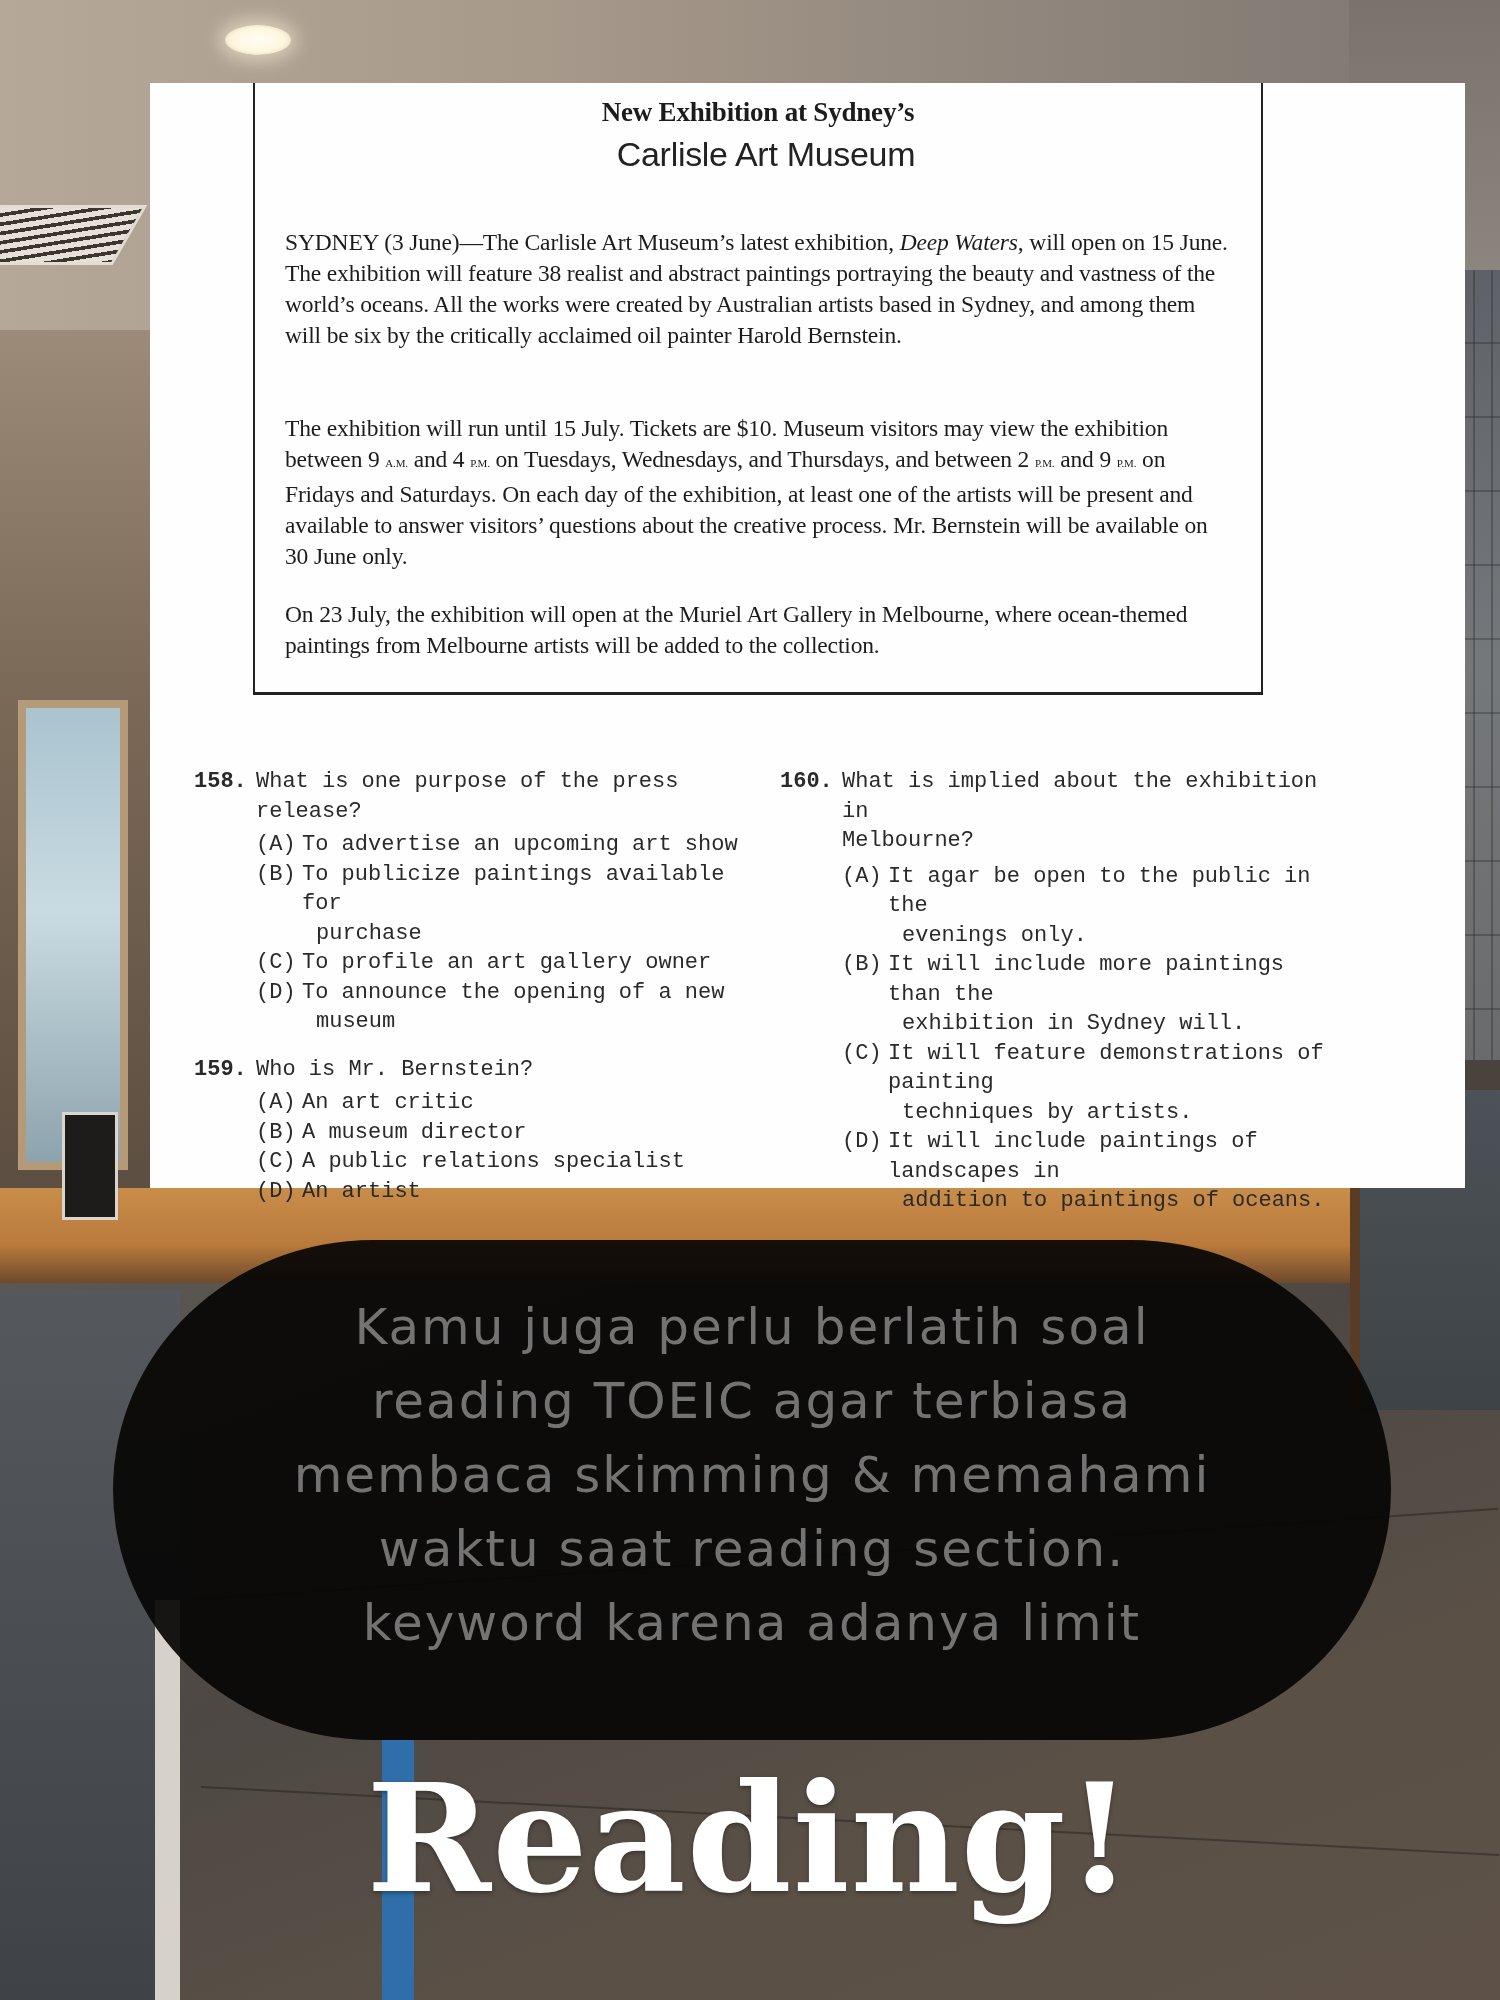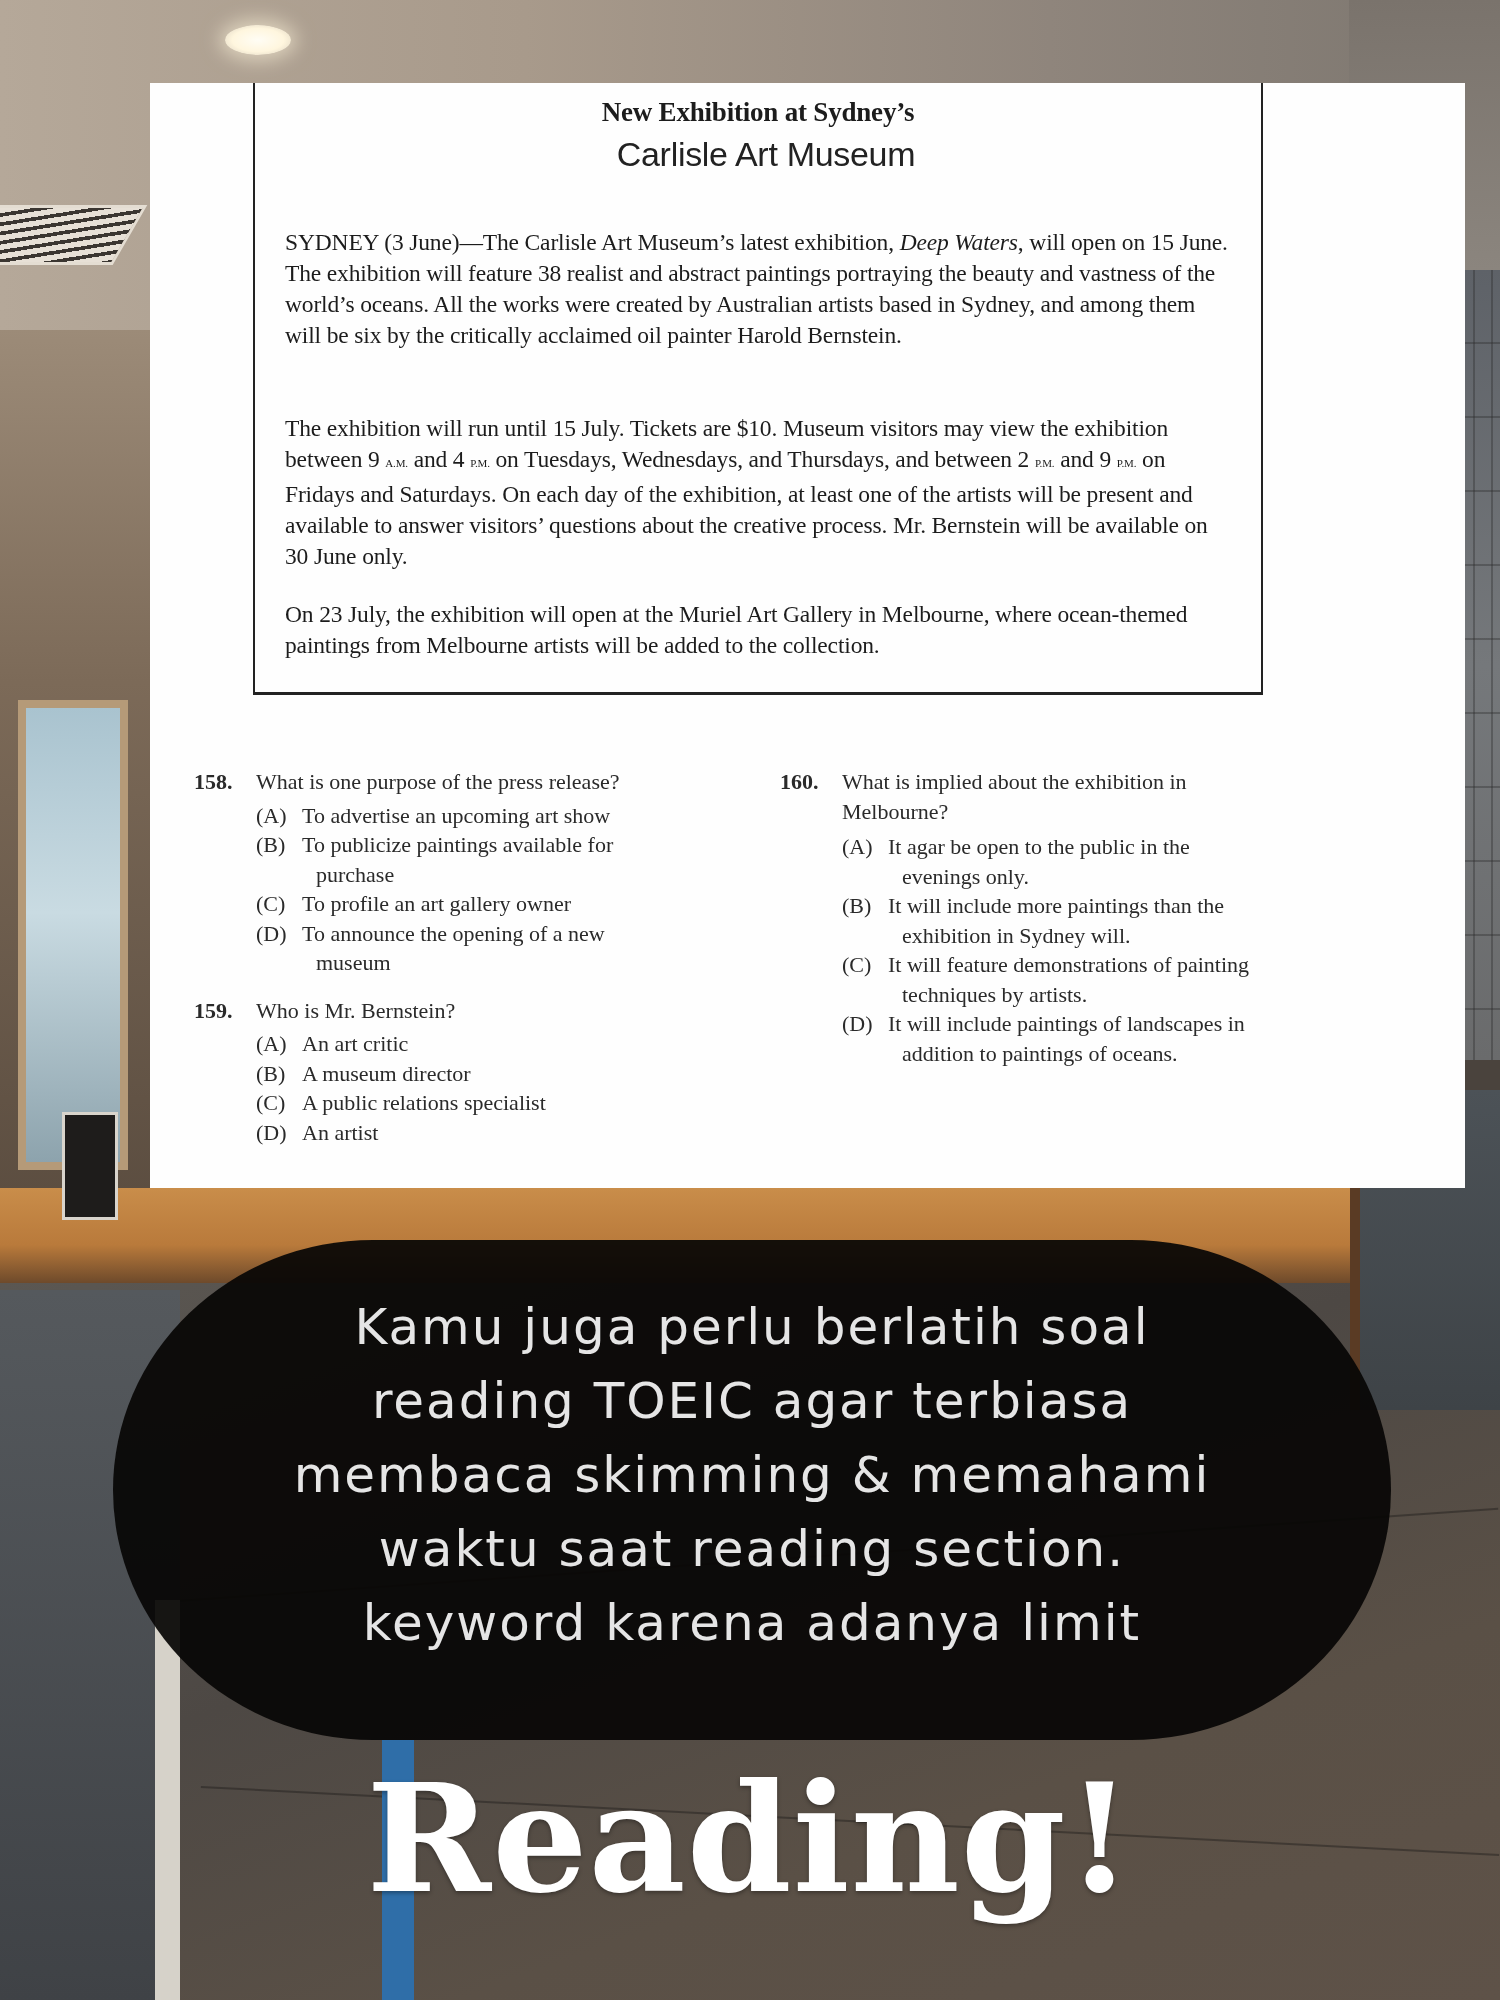--- a/index.html
+++ b/index.html
@@ -108,21 +108,21 @@
       position: absolute; left: 30px; width: 950px;
       font-size: 23.5px; line-height: 31px; letter-spacing: -0.15px;
     }
     .press-para em { }
     .press-para .sc { font-size: 11px; }
     .p1 { top: 144px; }
     .p2 { top: 330px; }
     .p3 { top: 516px; }
 
     .q-col {
-      position: absolute; font-family: Liberation Serif, serif;
+      position: absolute; font-family: Liberation Mono, monospace;
       color: #2a2a2a; font-size: 22px; line-height: 29.5px;
     }
     .q-col.left { left: 44px; top: 684px; width: 560px; }
     .q-col.right { left: 630px; top: 684px; width: 560px; }
     .question { position: relative; margin-bottom: 12px; }
     .q-head { display: flex; }
     .q-num { font-weight: bold; width: 62px; flex-shrink: 0; }
     .q-text { flex: 1; }
     .options { margin-left: 62px; margin-top: 4px; }
     .option { display: flex; }
@@ -133,21 +133,21 @@
     .q160 .options { margin-top: 6px; }
 
     
     .pill {
       position: absolute; left: 113px; top: 1240px; width: 1278px; height: 500px;
       background: rgba(8,6,5,0.93);
       border-radius: 260px / 250px;
     }
     .pill-text {
       position: absolute; left: 0; right: 0; top: 50px;
-      text-align: center; color: #e5e5e5;
+      text-align: center; color: #737373;
       font-family: "DejaVu Sans", sans-serif;
       font-size: 50px; line-height: 74px; letter-spacing: 2px;
       font-weight: normal;
     }
     .pill-line { display: block; }
 
     
     .title {
       position: absolute; left: 0; right: 0; top: 1758px;
       text-align: center; color: #ffffff;

